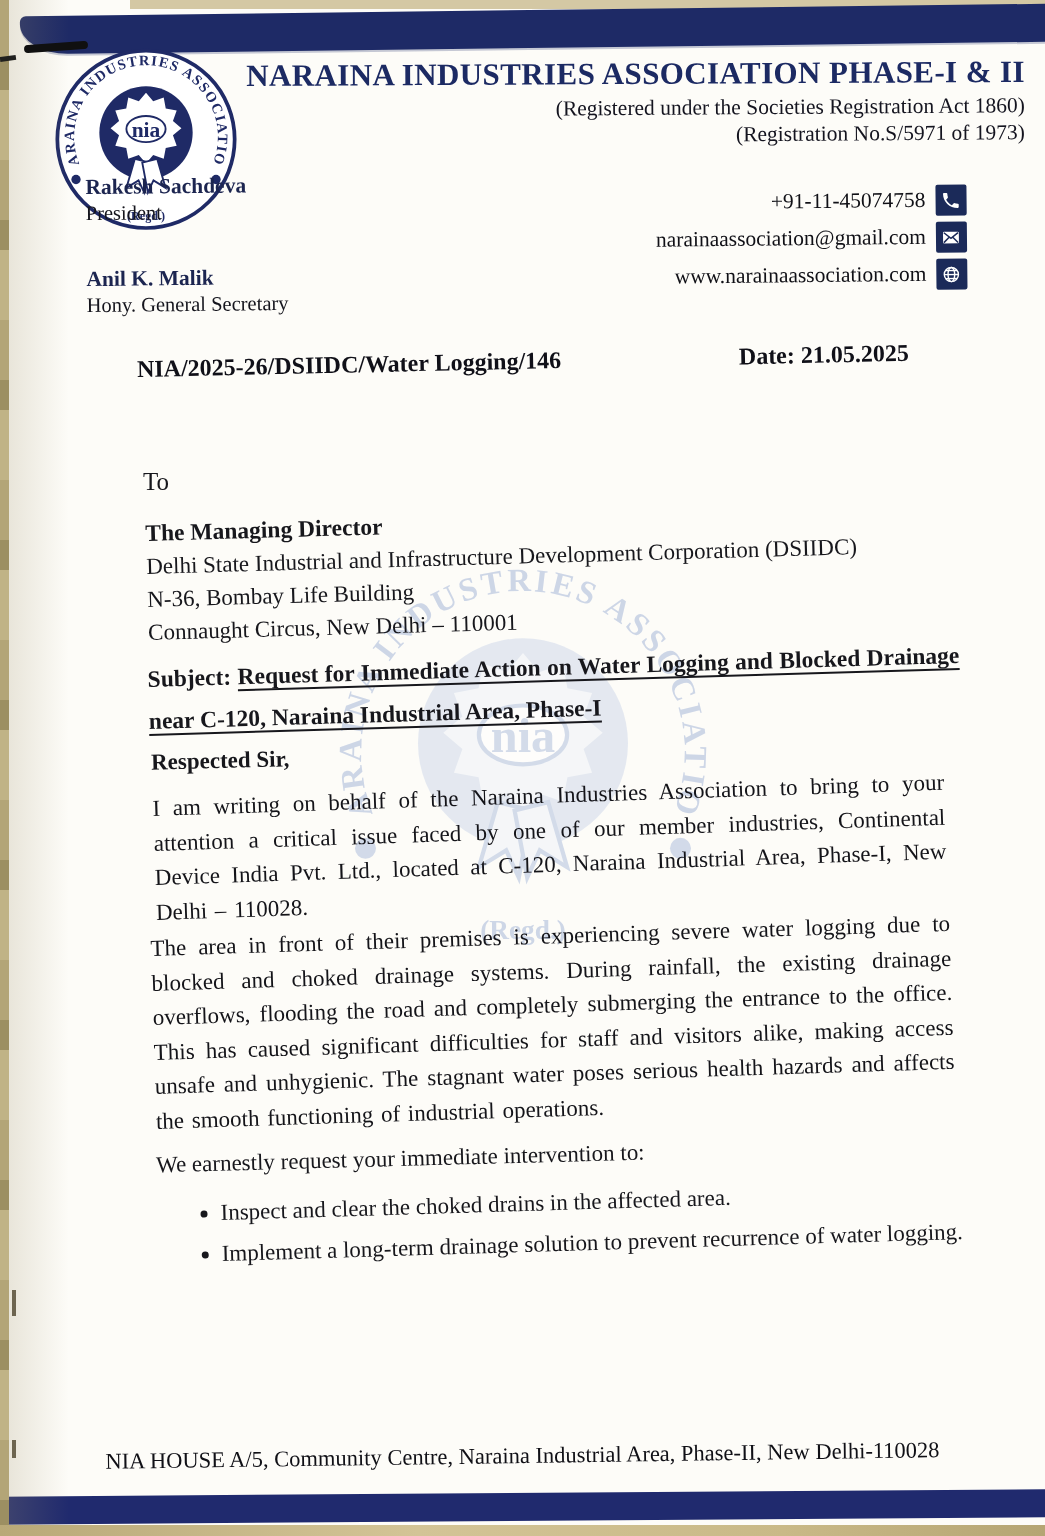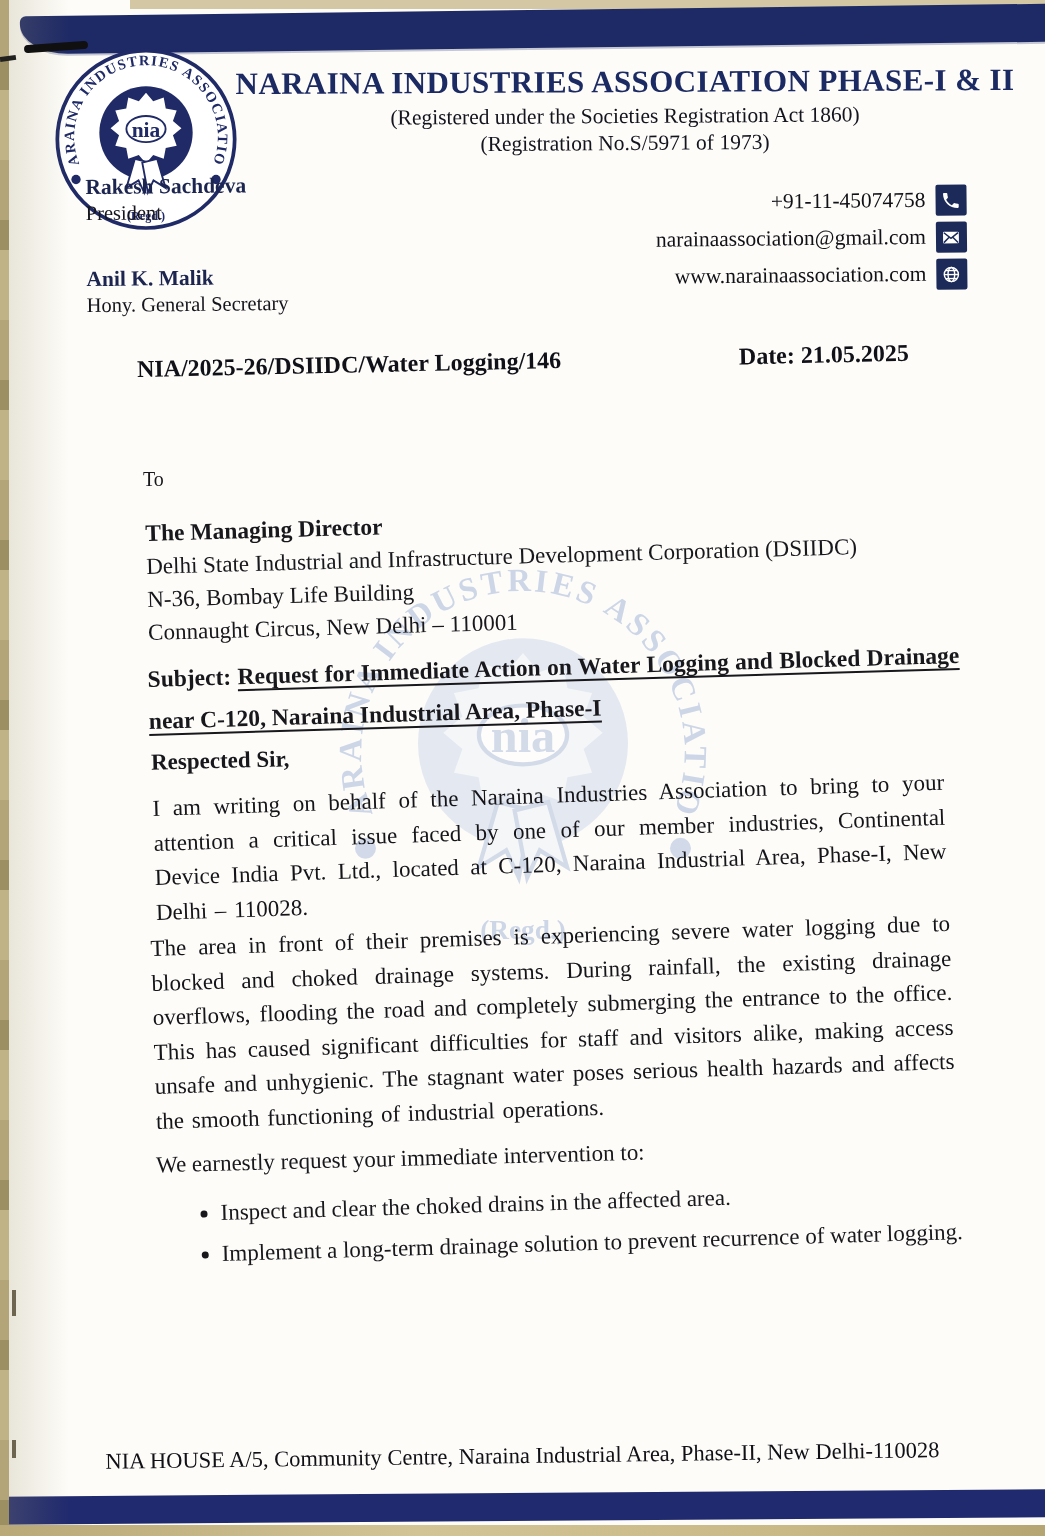--- a/index.html
+++ b/index.html
@@ -45,21 +45,21 @@
     background:#1e2a66;border-radius:6px 0 0 48px / 6px 0 0 30px;
     transform:rotate(-0.7deg);z-index:2;
     box-shadow:0 2px 0 rgba(30,42,102,.25);
   }
   .bottom-bar{
     position:absolute;left:-6px;top:1493px;right:-6px;height:28px;
     background:#202a6e;transform:rotate(-0.4deg);z-index:4;
   }
   
   .logo-wrap{position:absolute;left:52px;top:46px;width:188px;height:196px;z-index:3;}
-  .title-block{position:absolute;left:225px;top:64px;width:800px;text-align:center;z-index:3;}
+  .title-block{position:absolute;left:225px;top:56px;width:800px;text-align:right;z-index:3;}
   .org-name{
     font-size:31px;font-weight:bold;color:#1c2a63;letter-spacing:.4px;
     white-space:nowrap;transform:rotate(-0.3deg);
   }
   .reg-line{font-size:21.5px;color:#14141f;margin-top:4px;transform:rotate(-0.4deg);}
   .reg-line2{font-size:21.5px;color:#14141f;margin-top:2px;transform:rotate(-0.4deg);}
   .officers{position:absolute;left:86px;top:174px;z-index:3;transform:rotate(-0.6deg);}
   .officer-name{font-size:21.5px;font-weight:bold;color:#1c2550;}
   .officer-title{font-size:20.5px;color:#15151d;margin-top:2px;}
   .officer+.officer{margin-top:42px;}
@@ -70,21 +70,21 @@
     width:31px;height:31px;background:#1b2a59;border-radius:2px;flex:0 0 auto;
     display:flex;align-items:center;justify-content:center;
   }
   .contact-icon svg{display:block;}
   
   .ref-row{
     position:absolute;left:137px;top:356px;width:772px;display:flex;
     justify-content:space-between;transform:rotate(-1.2deg);transform-origin:left center;z-index:3;
   }
   .ref-no,.ref-date{font-size:24px;font-weight:bold;color:#101018;white-space:nowrap;}
-  .to-line{position:absolute;left:143px;top:468px;font-size:20px;z-index:3;}
+  .to-line{position:absolute;left:143px;top:468px;font-size:25px;z-index:3;}
   .recipient{position:absolute;left:145px;top:520px;width:810px;transform:rotate(-1.6deg);transform-origin:left top;z-index:3;}
   .recipient-name{font-size:23.5px;font-weight:bold;}
   .recipient-line{font-size:23px;margin-top:7px;}
   .subject{
     position:absolute;left:147px;top:658px;width:812px;font-size:23.5px;font-weight:bold;
     line-height:42px;text-align:justify;transform:rotate(-1.7deg);transform-origin:left top;z-index:3;
   }
   .subject .u{text-decoration:underline;text-decoration-thickness:2px;text-underline-offset:5px;}
   .greeting{position:absolute;left:151px;top:748px;font-size:23px;font-weight:bold;transform:rotate(-1.4deg);z-index:3;}
   .para{

